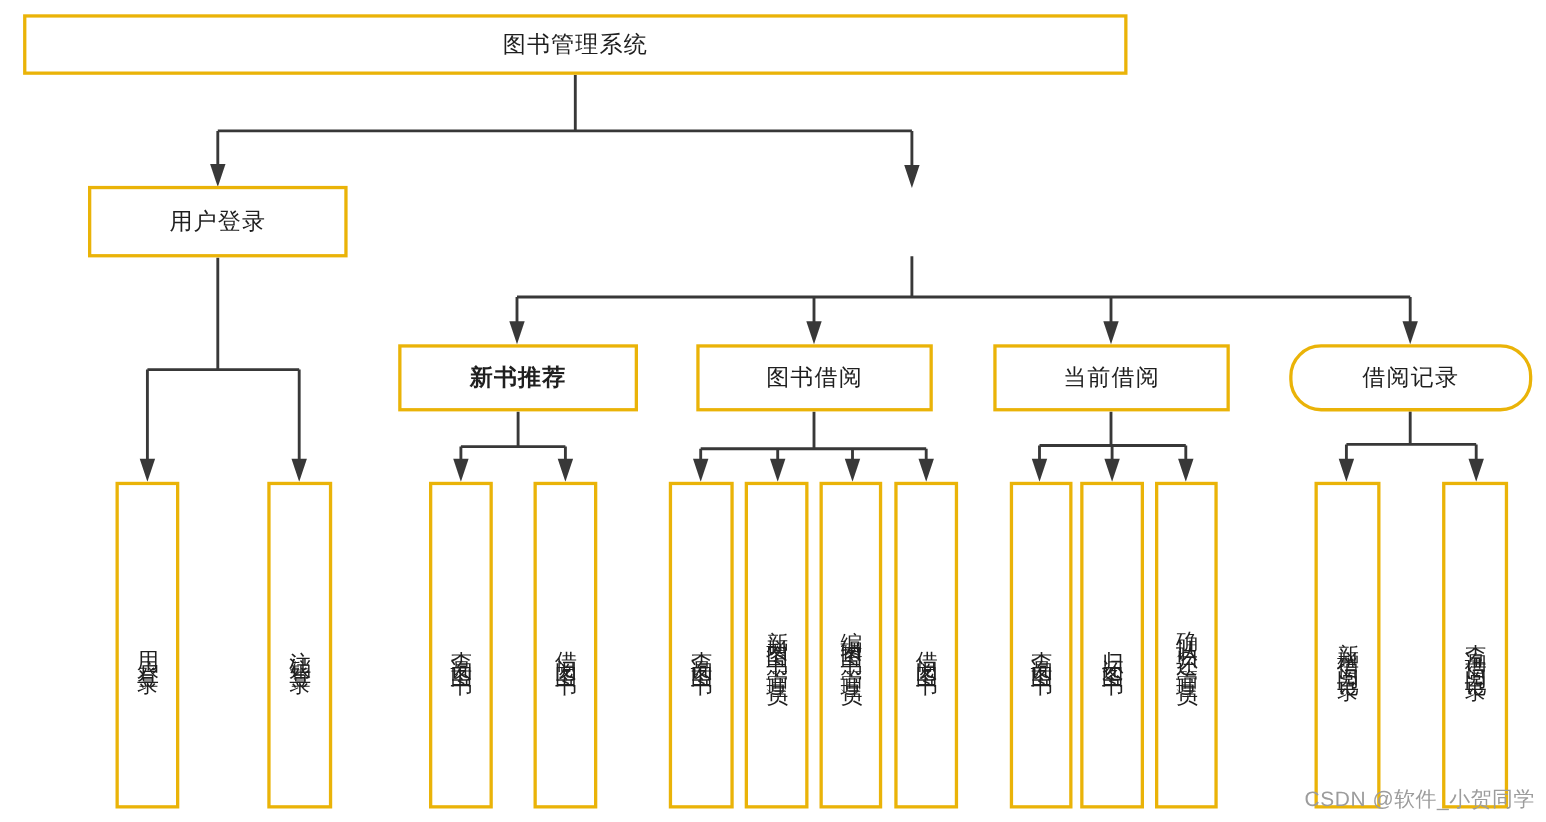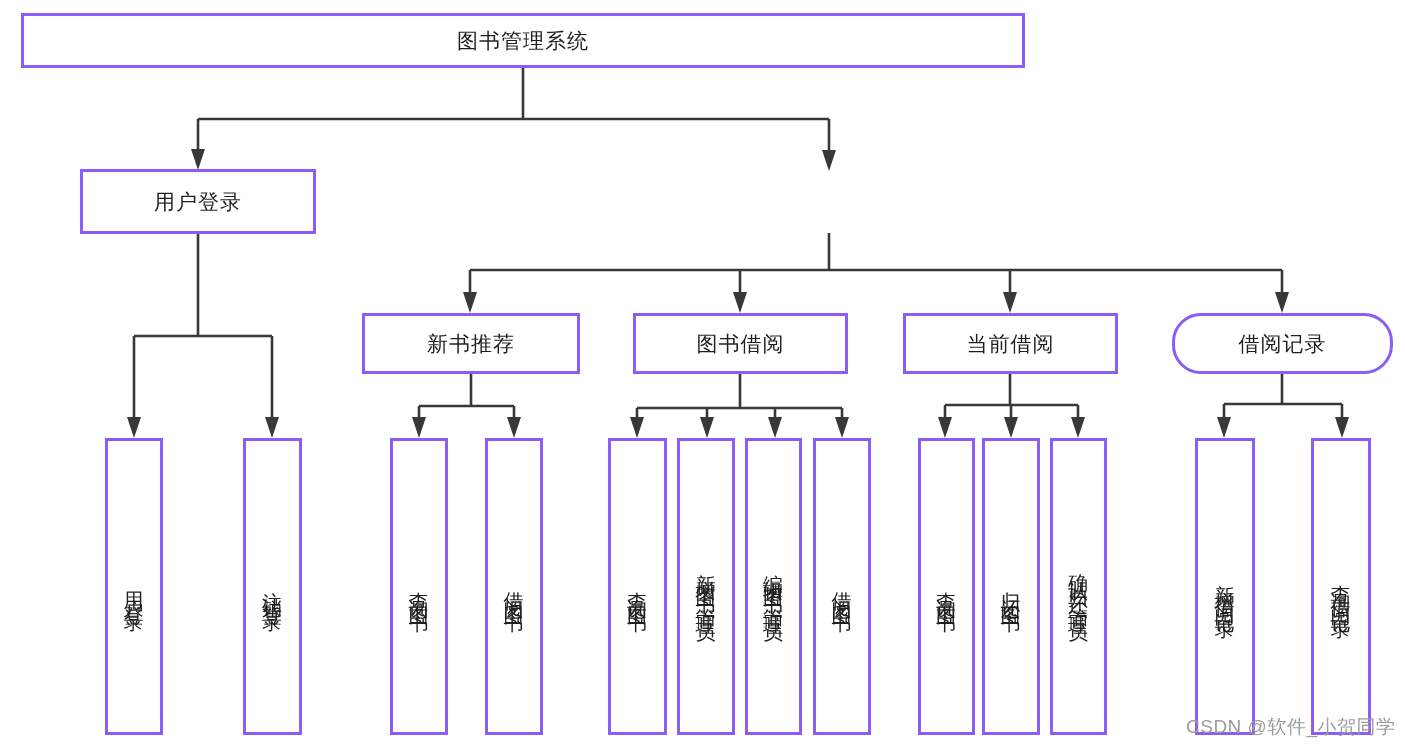--- a/index.html
+++ b/index.html
@@ -5,21 +5,21 @@
   html,body { margin:0; padding:0; background:#ffffff; }
   .canvas {
     position:relative; width:1405px; height:747px; background:#ffffff;
     font-family:"Liberation Sans","DejaVu Sans",sans-serif; overflow:hidden;
   }
   .wires { position:absolute; left:0; top:0; width:1405px; height:747px; z-index:1; }
   .wires path { stroke:#383838; stroke-width:2.6; fill:none; }
   .wires polygon { fill:#383838; stroke:none; }
   .node {
     position:absolute; box-sizing:border-box; z-index:2;
-    border:3px solid #8b5cf6; background:#ffffff; color:#1f1f1f;
+    border:3px solid #eab308; background:#ffffff; color:#1f1f1f;
     display:flex; align-items:center; justify-content:center;
     text-align:center; line-height:1.2;
   }
   .h { font-size:21px; letter-spacing:1px; }
   .v {
     writing-mode:vertical-rl; text-orientation:mixed;
     font-size:20px; letter-spacing:7px; padding-top:6px;
   }
   .watermark {
     position:absolute; z-index:5; left:1186px; top:714px;
@@ -64,21 +64,21 @@
 
     <path d="M1282 374 V404 M1224 404 H1342 M1224 404 V420 M1342 404 V420"></path>
     <polygon points="1217,417 1231,417 1224,438"></polygon>
     <polygon points="1335,417 1349,417 1342,438"></polygon>
   </svg>
 
   <div class="node h" style="left:21px; top:13px; width:1004px; height:55px;">图书管理系统</div>
 
   <div class="node h" style="left:80px; top:169px; width:236px; height:65px;">用户登录</div>
 
-  <div class="node h" style="left:362px; top:313px; width:218px; height:61px;">新书推荐</div>
+  <div class="node h" style="left:362px; top:313px; width:218px; height:61px;font-weight:bold;">新书推荐</div>
   <div class="node h" style="left:633px; top:313px; width:215px; height:61px;">图书借阅</div>
   <div class="node h" style="left:903px; top:313px; width:215px; height:61px;">当前借阅</div>
   <div class="node h" style="left:1172px; top:313px; width:221px; height:61px;border-radius:29px;">借阅记录</div>
 
   <div class="node v" style="left:105px; top:438px; width:58px; height:297px;">用户登录</div>
   <div class="node v" style="left:243px; top:438px; width:59px; height:297px;">注销登录</div>
 
   <div class="node v" style="left:390px; top:438px; width:58px; height:297px;">查询图书</div>
   <div class="node v" style="left:485px; top:438px; width:58px; height:297px;">借阅图书</div>
 

